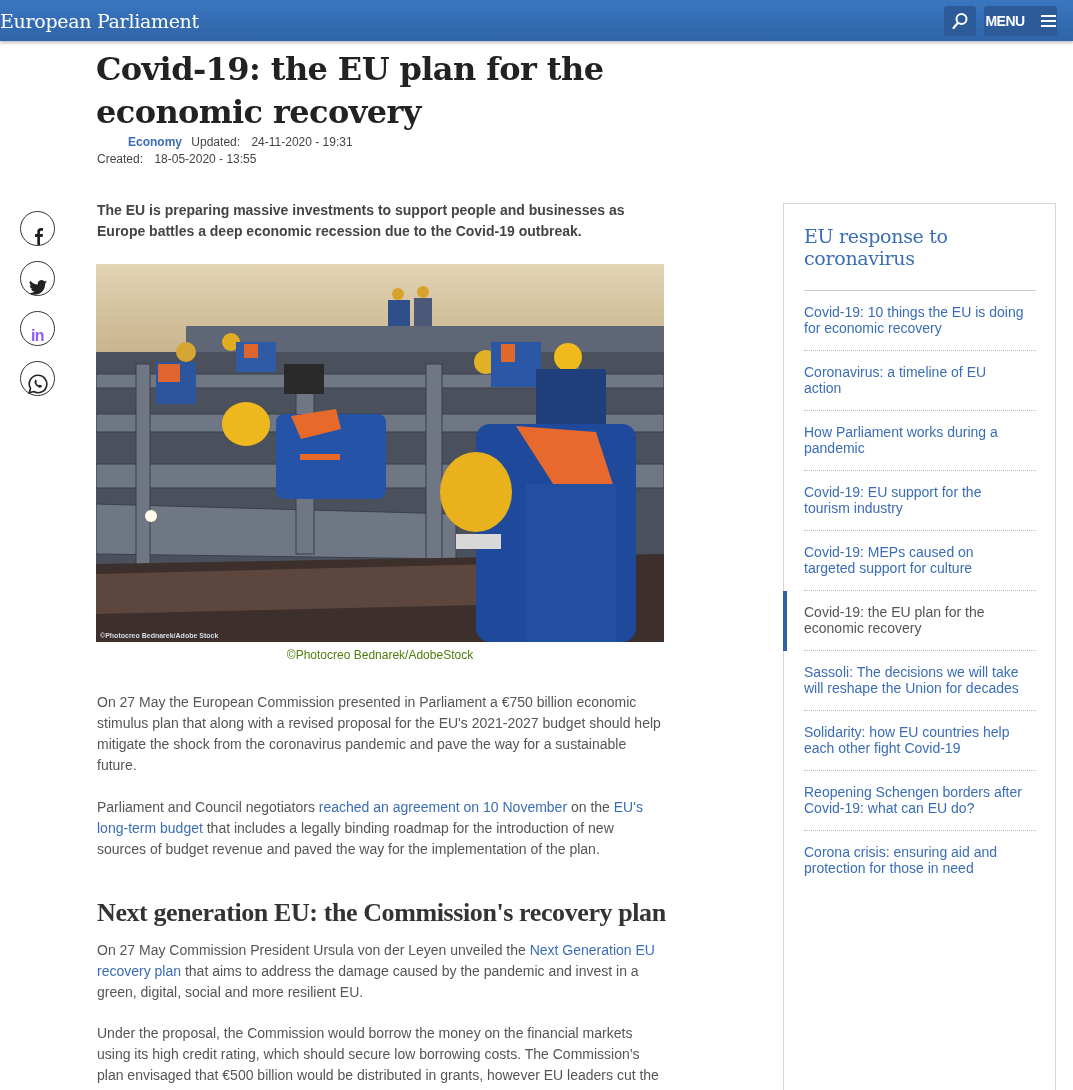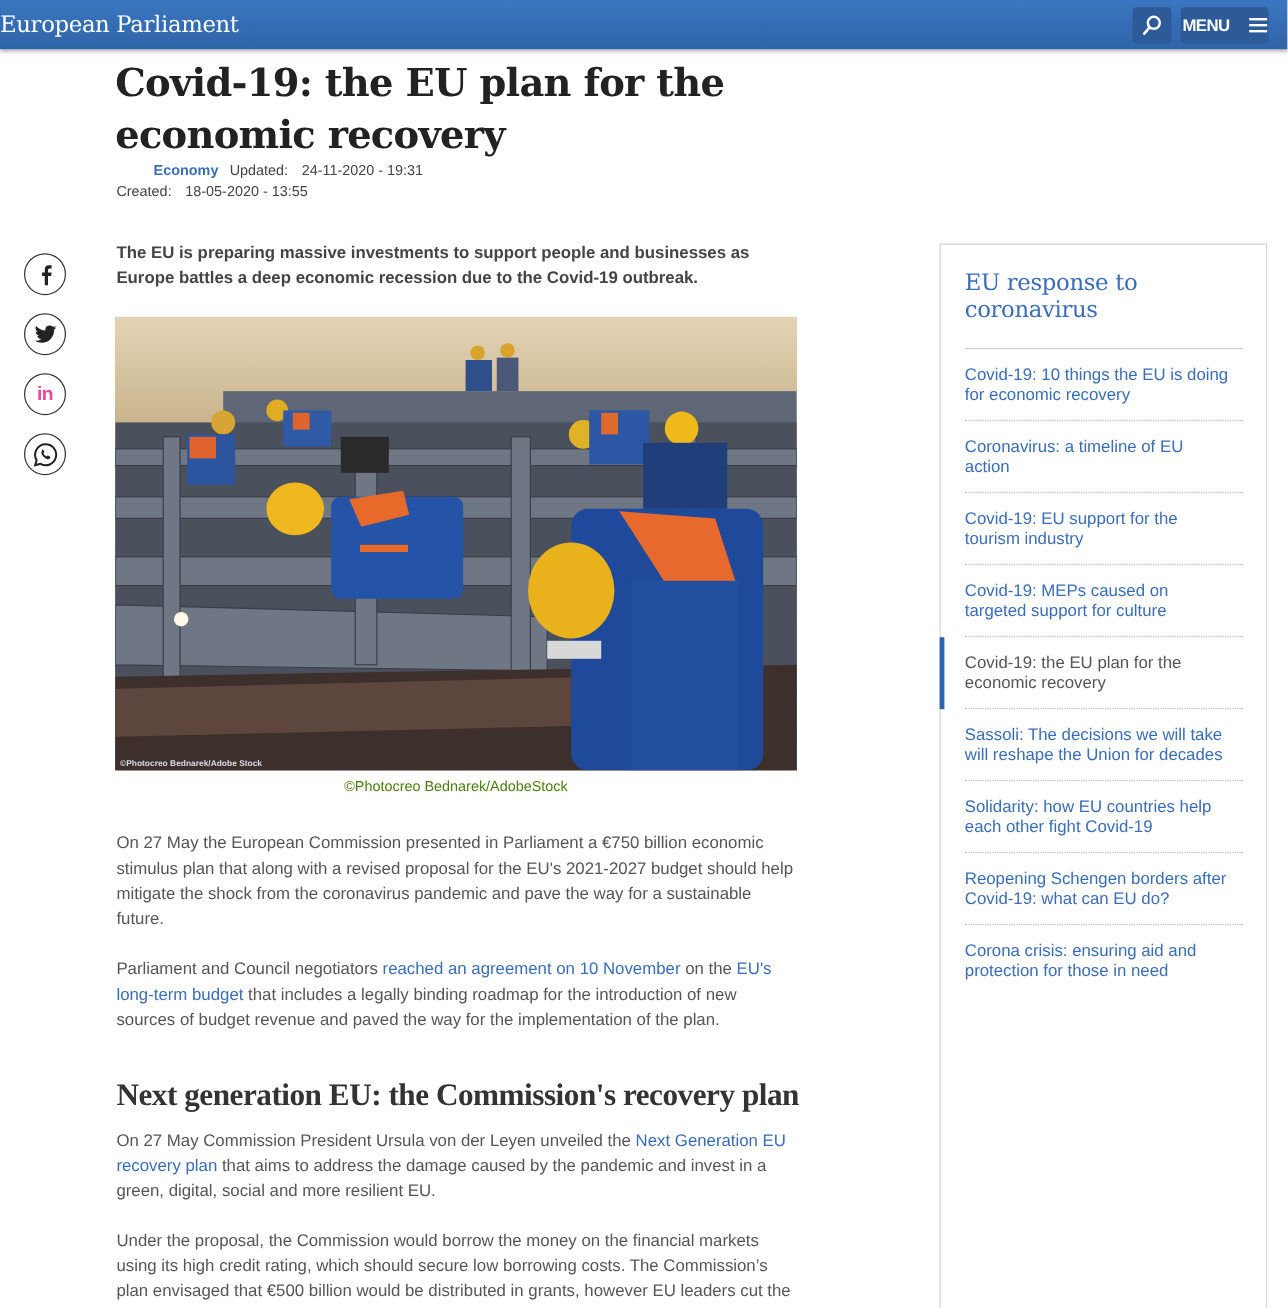--- a/index.html
+++ b/index.html
@@ -31,22 +31,22 @@
     position: absolute; left: 96px; top: 48px; width: 560px;
     font-family: "DejaVu Serif", serif; font-size: 32px; line-height: 43px; color: #222; letter-spacing: -0.6px;
   }
   .meta { position: absolute; left: 97px; top: 134px; font-size: 12px; color: #444; line-height: 17px; }
   .meta .cat { color: #3a6db5; font-weight: bold; margin-right: 6px; padding-left: 31px; }
   .meta .lbl { margin-right: 8px; }
 
   .share { position: absolute; left: 20px; top: 211px; width: 35px; }
   .share .s-btn {
     width: 35px; height: 35px; border: 1.3px solid #333; border-radius: 50%;
-    display: flex; align-items: center; justify-content: center; margin-bottom: 15px;
-    font-weight: bold; color: #ec4899; font-size: 16px;
+    display: flex; align-items: flex-end; justify-content: center; margin-bottom: 15px;
+    font-weight: bold; color: #8b5cf6; font-size: 16px;
   }
 
   .lead {
     position: absolute; left: 97px; top: 200px; width: 560px;
     font-size: 14px; font-weight: bold; color: #444; line-height: 21px;
   }
   .hero {
     position: absolute; left: 96px; top: 264px; width: 568px; height: 378px; overflow: hidden;
     background: linear-gradient(180deg, #d8c7a5 0%, #cbb99a 18%, #5c6370 30%, #474e5b 60%, #3a3c44 100%);
   }
@@ -219,20 +219,21 @@
 </p>
 
 <p class="body-p" style="top:1023px;">Under the proposal, the Commission would borrow the money on the financial markets using its high credit rating, which should secure low borrowing costs. The Commission’s plan envisaged that €500 billion would be distributed in grants, however EU leaders cut the</p>
 
 <aside class="sidebar">
   <div class="sb-title">EU response to coronavirus</div>
   <div class="sb-rule"></div>
   <div class="sb-list">
     <div class="sb-item">Covid-19: 10 things the EU is doing for economic recovery</div>
     <div class="sb-item">Coronavirus: a timeline of EU action</div>
+    <div class="sb-item">How Parliament works during a pandemic</div>
     <div class="sb-item">Covid-19: EU support for the tourism industry</div>
     <div class="sb-item">Covid-19: MEPs caused on targeted support for culture</div>
     <div class="sb-item active">Covid-19: the EU plan for the economic recovery</div>
     <div class="sb-item">Sassoli: The decisions we will take will reshape the Union for decades</div>
     <div class="sb-item">Solidarity: how EU countries help each other fight Covid-19</div>
     <div class="sb-item">Reopening Schengen borders after Covid-19: what can EU do?</div>
     <div class="sb-item last">Corona crisis: ensuring aid and protection for those in need</div>
   </div>
 </aside>
 

